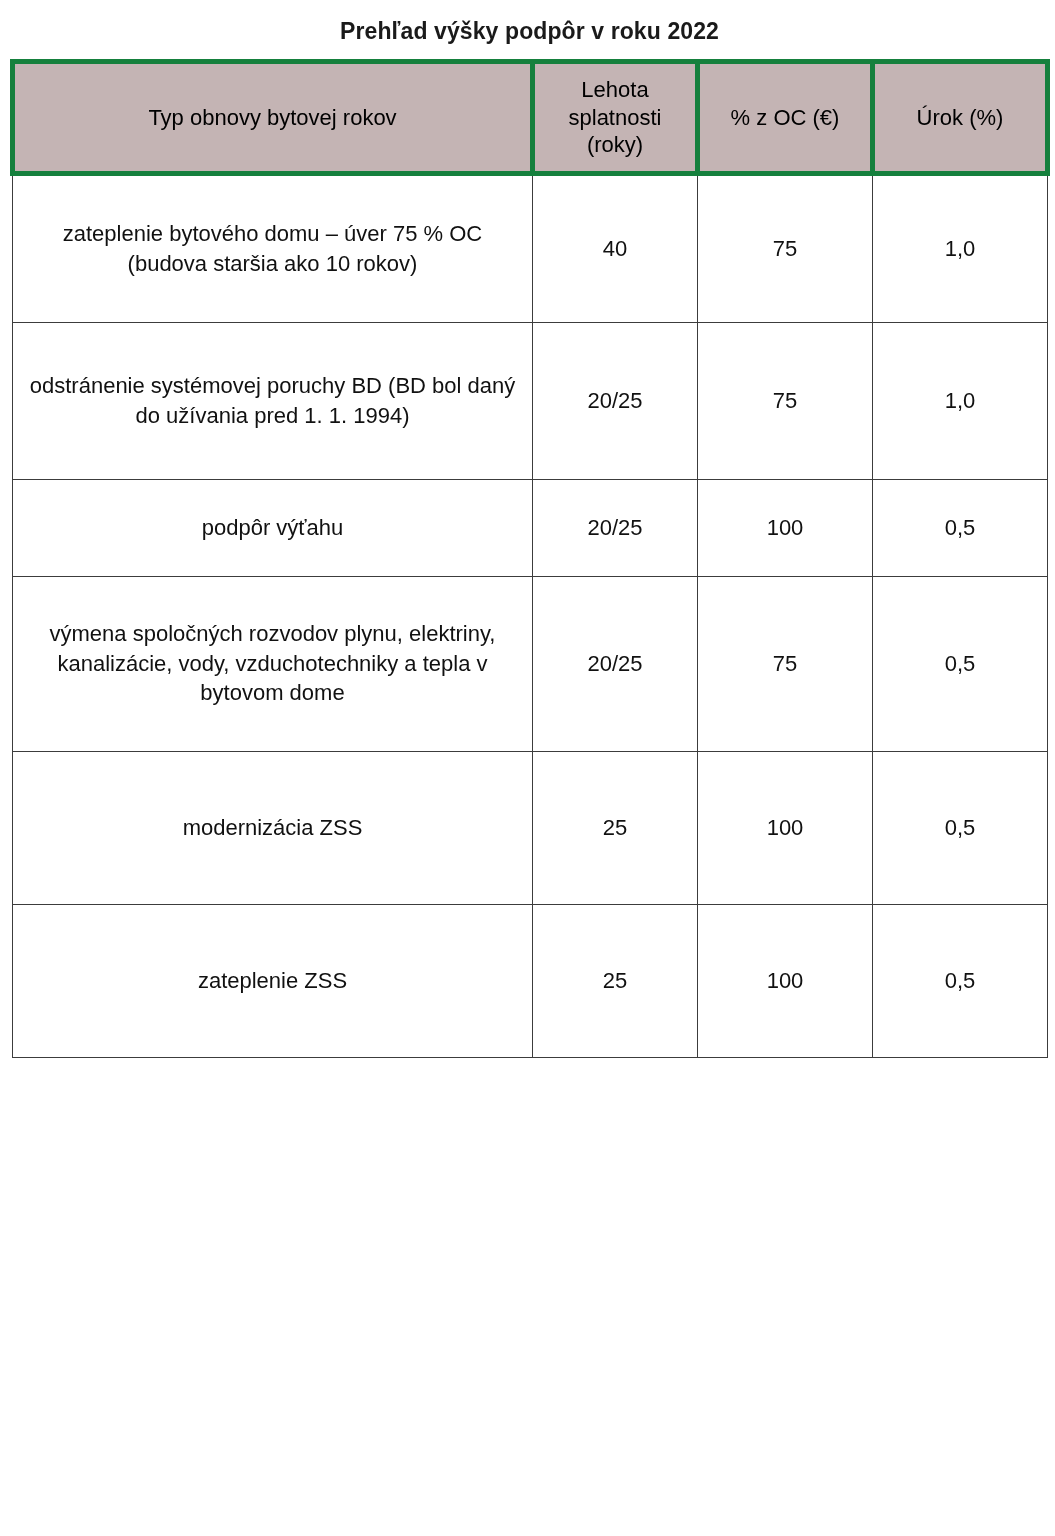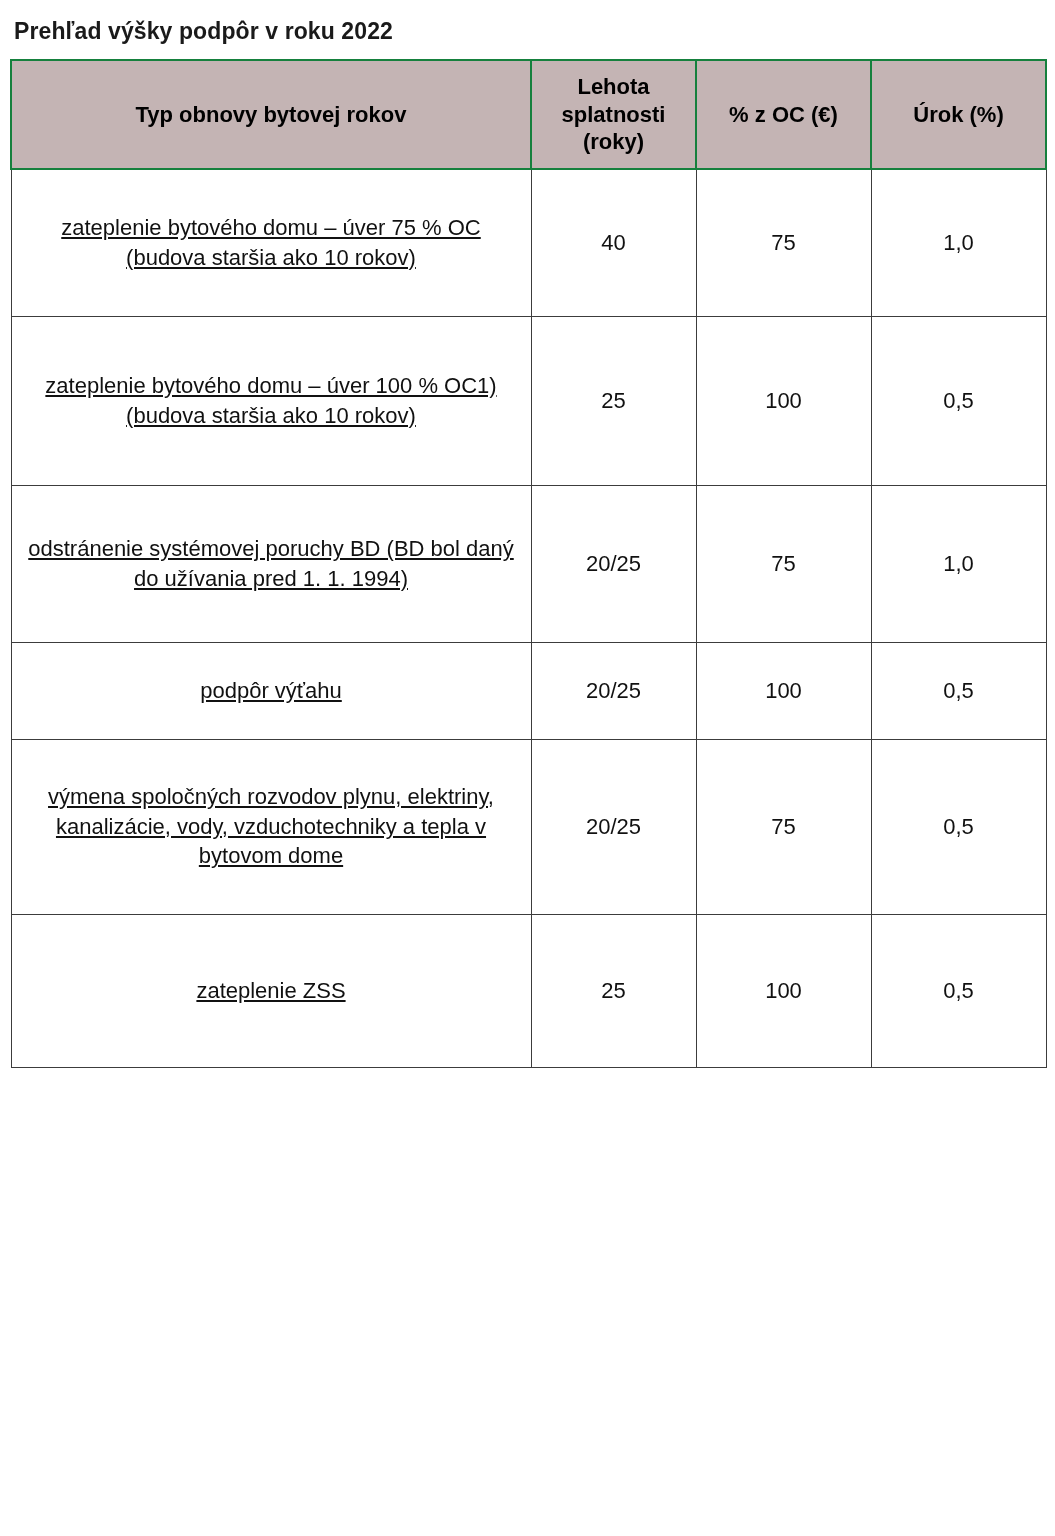--- a/index.html
+++ b/index.html
@@ -18,54 +18,54 @@
     width: 1055px;
     box-sizing: border-box;
     padding: 0 10px;
   }
   .doc-title {
     font-size: 23px;
     font-weight: bold;
     color: #1a1a1a;
     margin: 18px 0 14px 4px;
     letter-spacing: 0.1px;
+    text-align: center;
   }
   table.support-table {
     width: 1035px;
     border-collapse: collapse;
     table-layout: fixed;
     font-size: 22px;
   }
   table.support-table col.c0 { width: 520px; }
   table.support-table col.c1 { width: 165px; }
   table.support-table col.c2 { width: 175px; }
   table.support-table col.c3 { width: 175px; }
 
   table.support-table th {
     background: #c4b4b4;
-    border: 2px solid #15803d;
-    font-weight: bold;
+    border: 5px solid #15803d;
+    font-weight: normal;
     font-size: 22px;
     padding: 12px 8px;
     text-align: center;
     vertical-align: middle;
     line-height: 1.25;
     color: #000;
   }
   table.support-table td {
     border: 1px solid #3c3c3c;
     padding: 14px 10px;
     text-align: center;
     vertical-align: middle;
     line-height: 1.35;
     color: #111;
   }
   td.desc {
     text-align: center;
-    text-decoration: underline;
   }
   tr.r0 td { height: 118px; }
   tr.r1 td { height: 140px; }
   tr.r2 td { height: 128px; }
   tr.r3 td { height: 68px; }
   tr.r4 td { height: 68px; }
   tr.r5 td { height: 146px; text-align: center; }
   tr.r6 td { height: 126px; }
   tr.r7 td { height: 140px; }
   tr.r8 td { height: 124px; }
@@ -93,44 +93,44 @@
         <th>Úrok (%)</th>
       </tr>
     </thead>
     <tbody>
       <tr class="r0">
         <td class="desc">zateplenie bytového domu – úver 75 % OC (budova staršia ako 10 rokov)</td>
         <td>40</td>
         <td>75</td>
         <td>1,0</td>
       </tr>
-      <tr class="r1">
-        <td class="desc">zateplenie bytového domu – úver 100 % OC1) (budova staršia ako 10 rokov)</td>
-        <td>25</td>
-        <td>100</td>
-        <td>0,5</td>
-      </tr>
       <tr class="r2">
         <td class="desc">odstránenie systémovej poruchy BD (BD bol daný do užívania pred 1. 1. 1994)</td>
         <td>20/25</td>
         <td>75</td>
         <td>1,0</td>
       </tr>
       <tr class="r3">
         <td class="desc">podpôr výťahu</td>
         <td>20/25</td>
         <td>100</td>
         <td>0,5</td>
       </tr>
       <tr class="r5">
         <td class="desc">výmena spoločných rozvodov plynu, elektriny, kanalizácie, vody, vzduchotechniky a tepla v bytovom dome</td>
         <td>20/25</td>
         <td>75</td>
         <td>0,5</td>
       </tr>
+      <tr class="r8">
+        <td class="desc">modernizácia ZSS</td>
+        <td>25</td>
+        <td>100</td>
+        <td>0,5</td>
+      </tr>
       <tr class="r9">
         <td class="desc">zateplenie ZSS</td>
         <td>25</td>
         <td>100</td>
         <td>0,5</td>
       </tr>
     </tbody>
   </table>
 
 </div>

